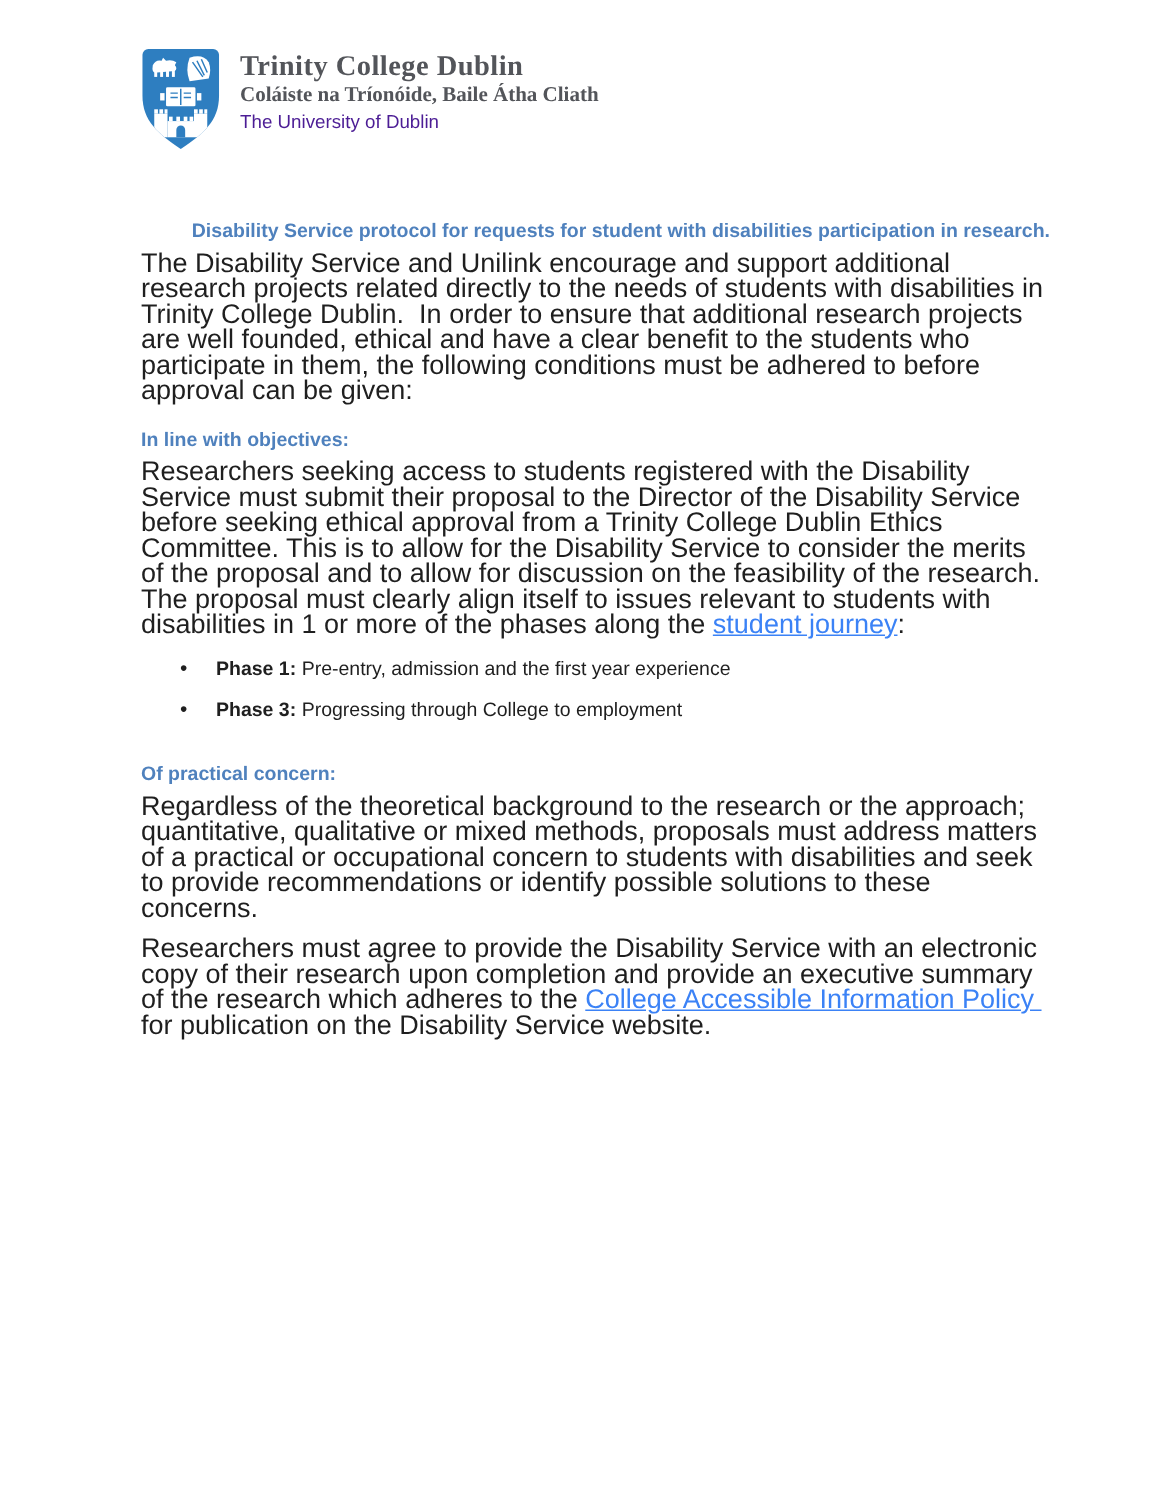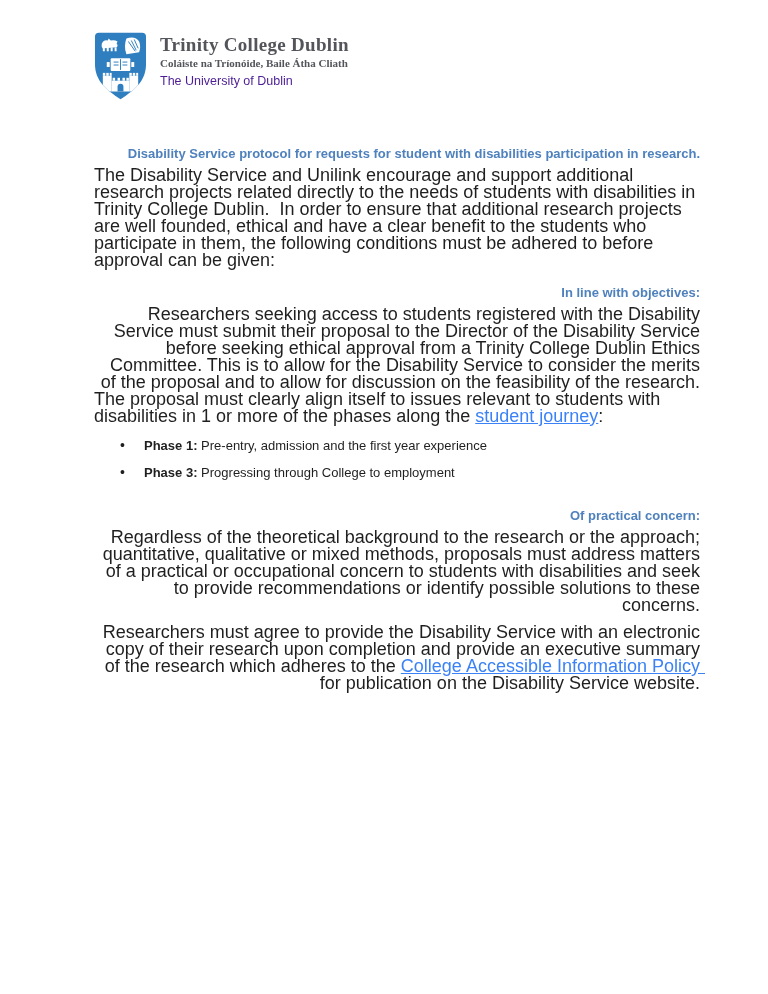--- a/index.html
+++ b/index.html
@@ -33,21 +33,21 @@
     font-family: "Liberation Serif", serif;
     font-weight: bold;
     font-size: 19px;
     color: #53555a;
     letter-spacing: 0.3px;
     line-height: 22px;
   }
   .logo-subtitle {
     font-family: "Liberation Serif", serif;
     font-weight: bold;
-    font-size: 11px;
+    font-size: 14px;
     color: #53555a;
     line-height: 15px;
   }
   .logo-tagline {
     font-size: 12.5px;
     color: #4c1d95;
     line-height: 17px;
     margin-top: 2px;
   }
   
@@ -60,21 +60,21 @@
     white-space: nowrap;
     text-align: right;
   }
   p.body {
     font-size: 18px;
     line-height: 17px;
     margin: 0;
     white-space: pre-wrap;
   }
   .intro { margin-top: 15px; }
-  .section { margin-top: 10px; text-align: right; }
+  .section { margin-top: 10px; }
   .section-heading {
     color: #4f81bd;
     font-weight: bold;
     font-size: 13px;
     line-height: 27px;
   }
   .para-gap { margin-top: 8px; }
   a.doc-link {
     color: #3b82f6;
     text-decoration: underline;

